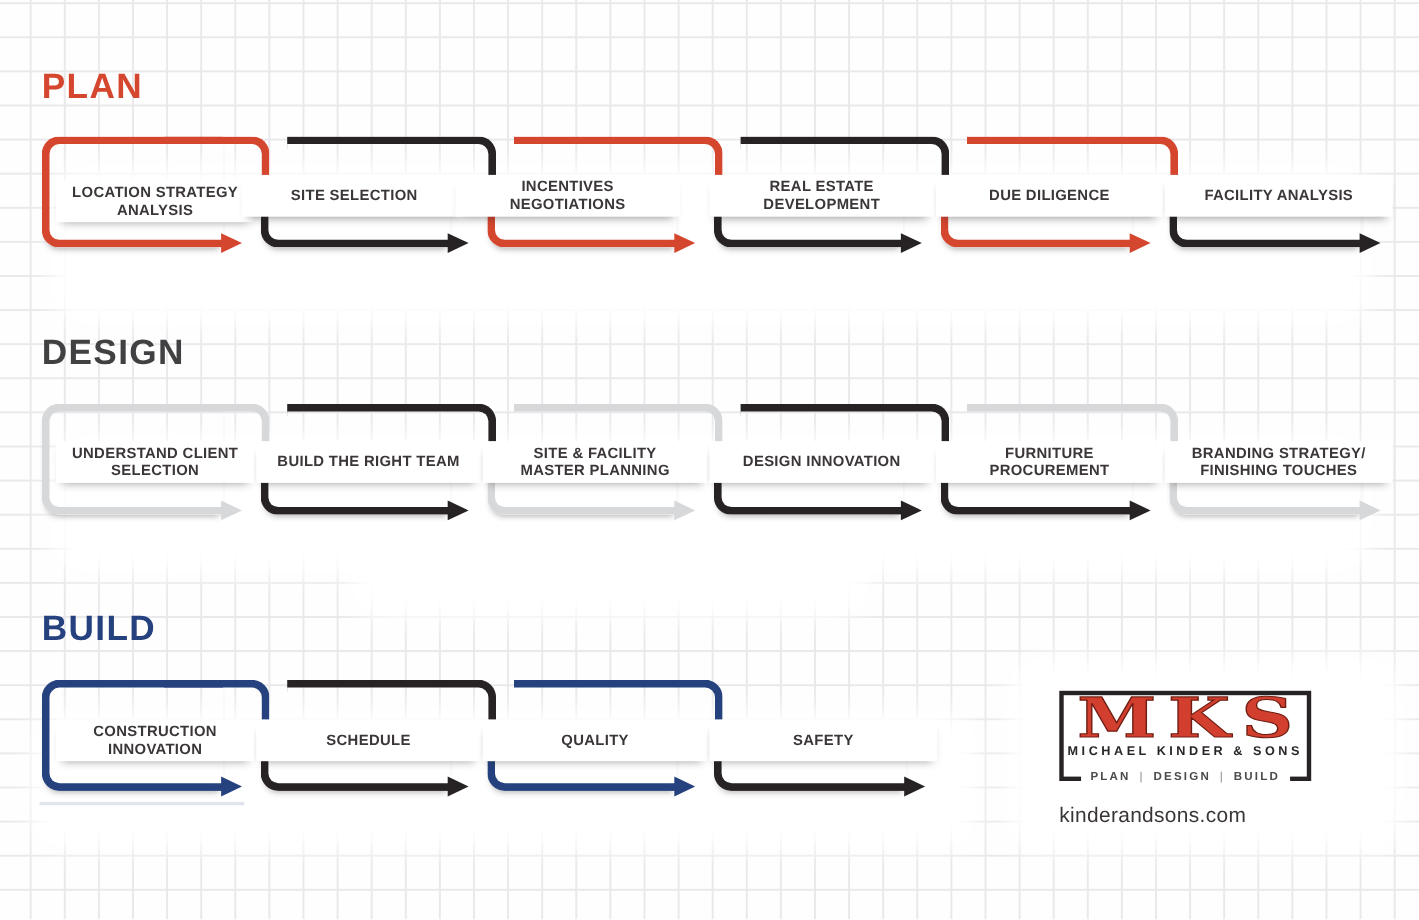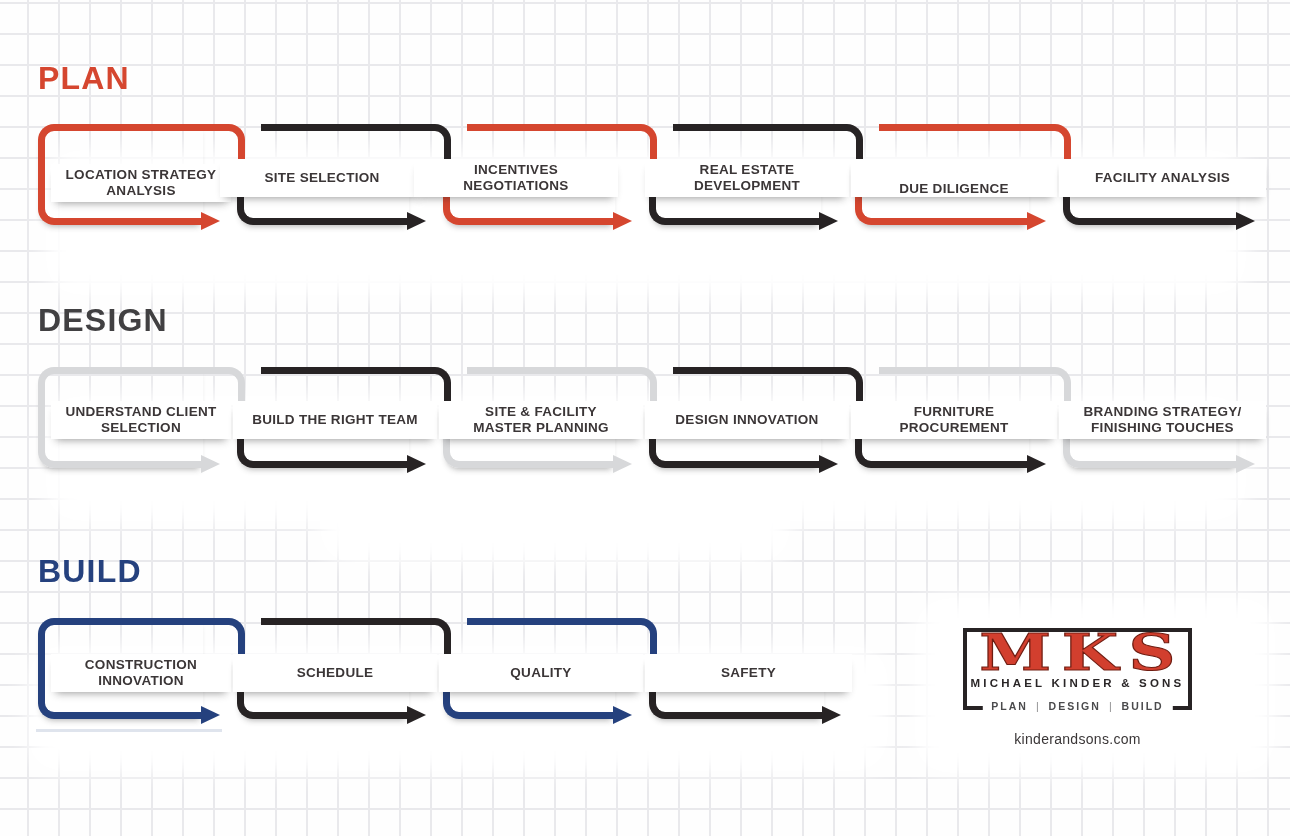--- a/index.html
+++ b/index.html
@@ -22,21 +22,21 @@
   .logo-box{position:absolute;left:963px;top:628px;width:229px;height:82px;border:4px solid #272324;
             background:#fff;z-index:6;display:flex;flex-direction:column;align-items:center;box-sizing:border-box;}
   .logo-acronym{font-family:"DejaVu Serif",serif;font-weight:bold;font-size:50px;line-height:46px;
             letter-spacing:8px;color:#d23f2e;-webkit-text-stroke:1px #6e1d12;
             transform:scaleX(1.3);transform-origin:center;margin-top:-2px;padding-left:8px;}
   .logo-company{font-weight:bold;font-size:11.5px;letter-spacing:3.2px;color:#2a2627;margin-top:1px;white-space:nowrap;}
   .logo-tagline{position:absolute;bottom:-9px;left:50%;transform:translateX(-50%);background:#fff;
             padding:0 9px;font-weight:bold;font-size:10.5px;line-height:17px;letter-spacing:2px;
             color:#4b4b4d;white-space:nowrap;display:flex;gap:8px;}
   .sep{color:#8a8a8c;font-weight:normal;}
-  .logo-site{position:absolute;left:963px;top:731px;width:229px;text-align:center;font-size:14px;
+  .logo-site{position:absolute;left:963px;top:731px;width:229px;text-align:left;font-size:19px;
             color:#3a3637;z-index:6;letter-spacing:.3px;}
 </style>
 </head>
 <body>
 
 <div id="stage">
   <div class="grid"></div>
 
   <div class="blob" style="left:46px;top:150px;width:1200px;height:145px;"></div>
   <div class="blob" style="left:46px;top:396px;width:1200px;height:125px;"></div>
@@ -82,21 +82,21 @@
     <div class="piece" style="left: 673px; top: 124px; width: 190px; height: 51px; border-top: 7px solid rgb(39, 35, 36); border-right: 7px solid rgb(39, 35, 36); border-top-right-radius: 16px;"></div>
     <div class="piece shadowed" style="left: 649px; top: 175px; width: 172px; height: 50px; border-left: 7px solid rgb(39, 35, 36); border-bottom: 7px solid rgb(39, 35, 36); border-bottom-left-radius: 16px;"></div>
     <div class="arrow" style="left: 819px; top: 212px; border-left: 19px solid rgb(39, 35, 36); border-top: 9.5px solid transparent; border-bottom: 9.5px solid transparent;"></div>
     <div class="band" style="left: 645px; top: 159px; width: 204px; height: 38px;">
       <div>REAL ESTATE</div>
       <div>DEVELOPMENT</div>
     </div>
     <div class="piece" style="left: 879px; top: 124px; width: 192px; height: 51px; border-top: 7px solid rgb(213, 70, 47); border-right: 7px solid rgb(213, 70, 47); border-top-right-radius: 16px;"></div>
     <div class="piece shadowed" style="left: 855px; top: 175px; width: 174px; height: 50px; border-left: 7px solid rgb(213, 70, 47); border-bottom: 7px solid rgb(213, 70, 47); border-bottom-left-radius: 16px;"></div>
     <div class="arrow" style="left: 1027px; top: 212px; border-left: 19px solid rgb(213, 70, 47); border-top: 9.5px solid transparent; border-bottom: 9.5px solid transparent;"></div>
-    <div class="band" style="left: 851px; top: 159px; width: 206px; height: 38px; justify-content: flex-end;">
+    <div class="band" style="left: 851px; top: 159px; width: 206px; height: 38px;">
       <div>DUE DILIGENCE</div>
     </div>
     <div class="piece shadowed" style="left: 1063px; top: 175px; width: 175px; height: 50px; border-left: 7px solid rgb(39, 35, 36); border-bottom: 7px solid rgb(39, 35, 36); border-bottom-left-radius: 16px;"></div>
     <div class="arrow" style="left: 1236px; top: 212px; border-left: 19px solid rgb(39, 35, 36); border-top: 9.5px solid transparent; border-bottom: 9.5px solid transparent;"></div>
     <div class="band" style="left: 1059px; top: 159px; width: 207px; height: 38px;">
       <div>FACILITY ANALYSIS</div>
     </div>
     <div class="heading" style="left: 38px; top: 302px; color: rgb(65, 64, 66);">DESIGN</div>
     <div class="piece shadowed" style="left: 38px; top: 367px; width: 165px; height: 101px; border-top: 7px solid rgb(215, 216, 218); border-left: 7px solid rgb(215, 216, 218); border-bottom: 7px solid rgb(215, 216, 218); border-radius: 16px 0px 0px 16px;"></div>
     <div class="piece" style="left: 149px; top: 367px; width: 96px; height: 50px; border-top: 7px solid rgb(215, 216, 218); border-right: 7px solid rgb(215, 216, 218); border-top-right-radius: 16px;"></div>

